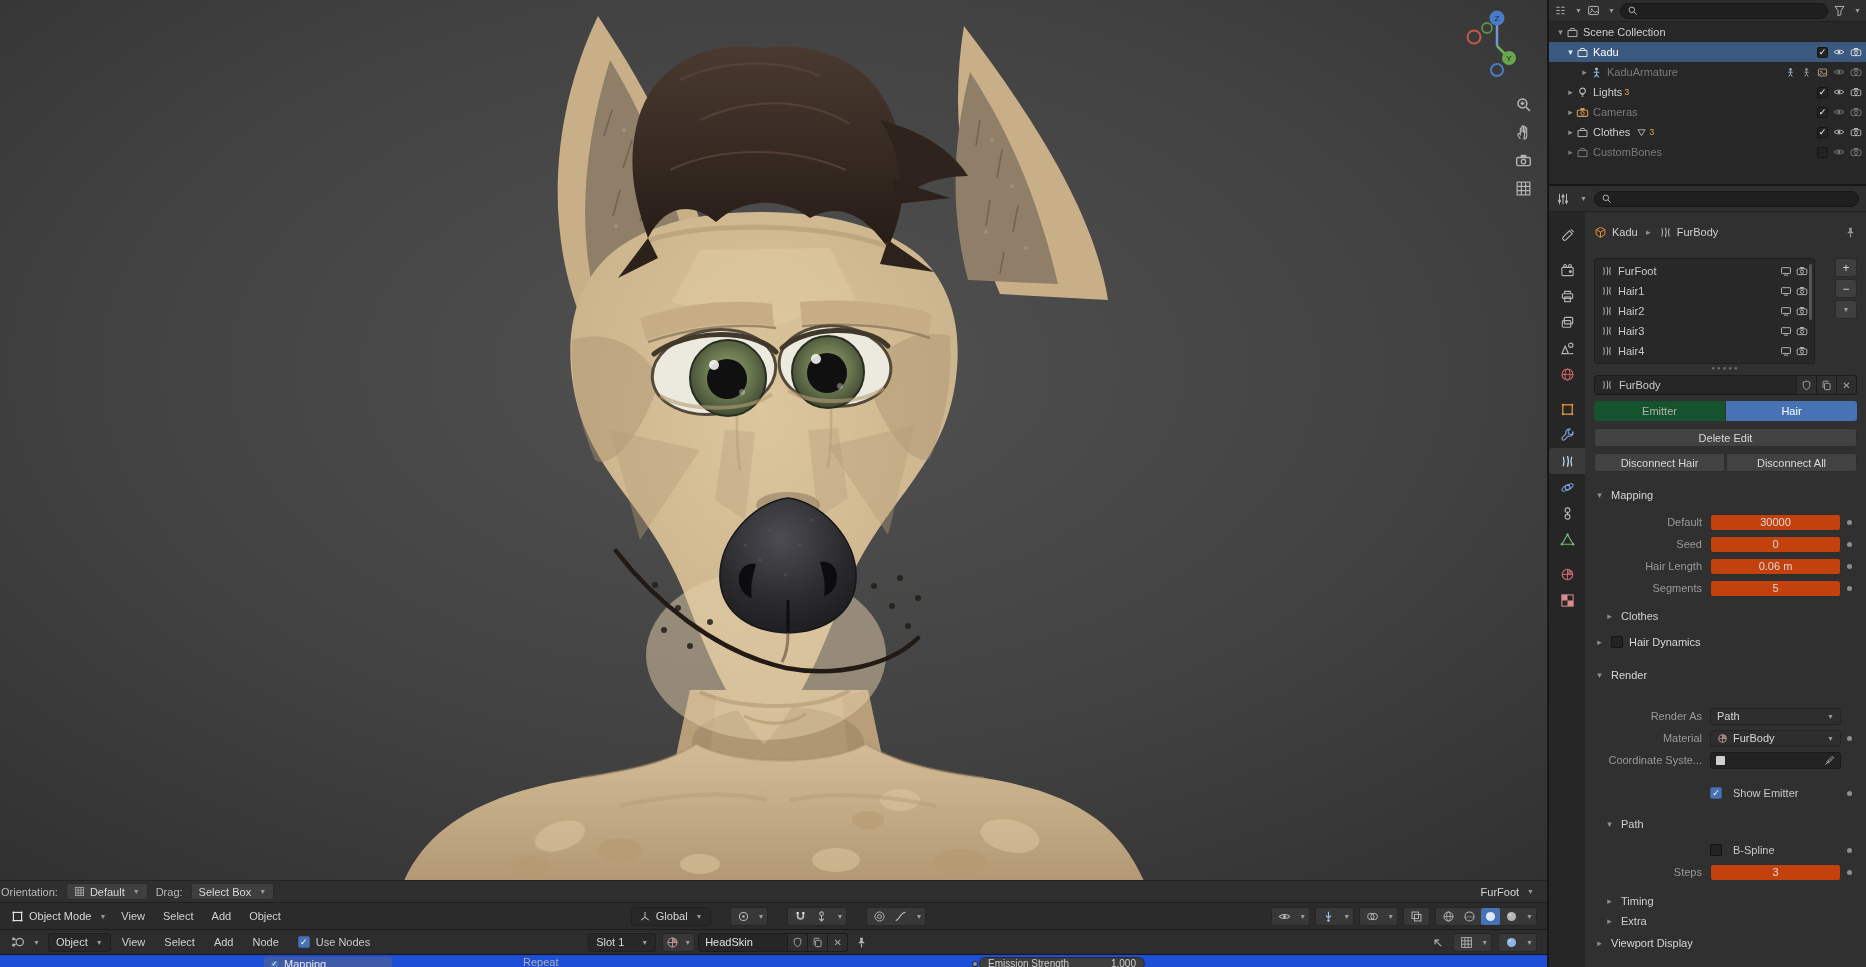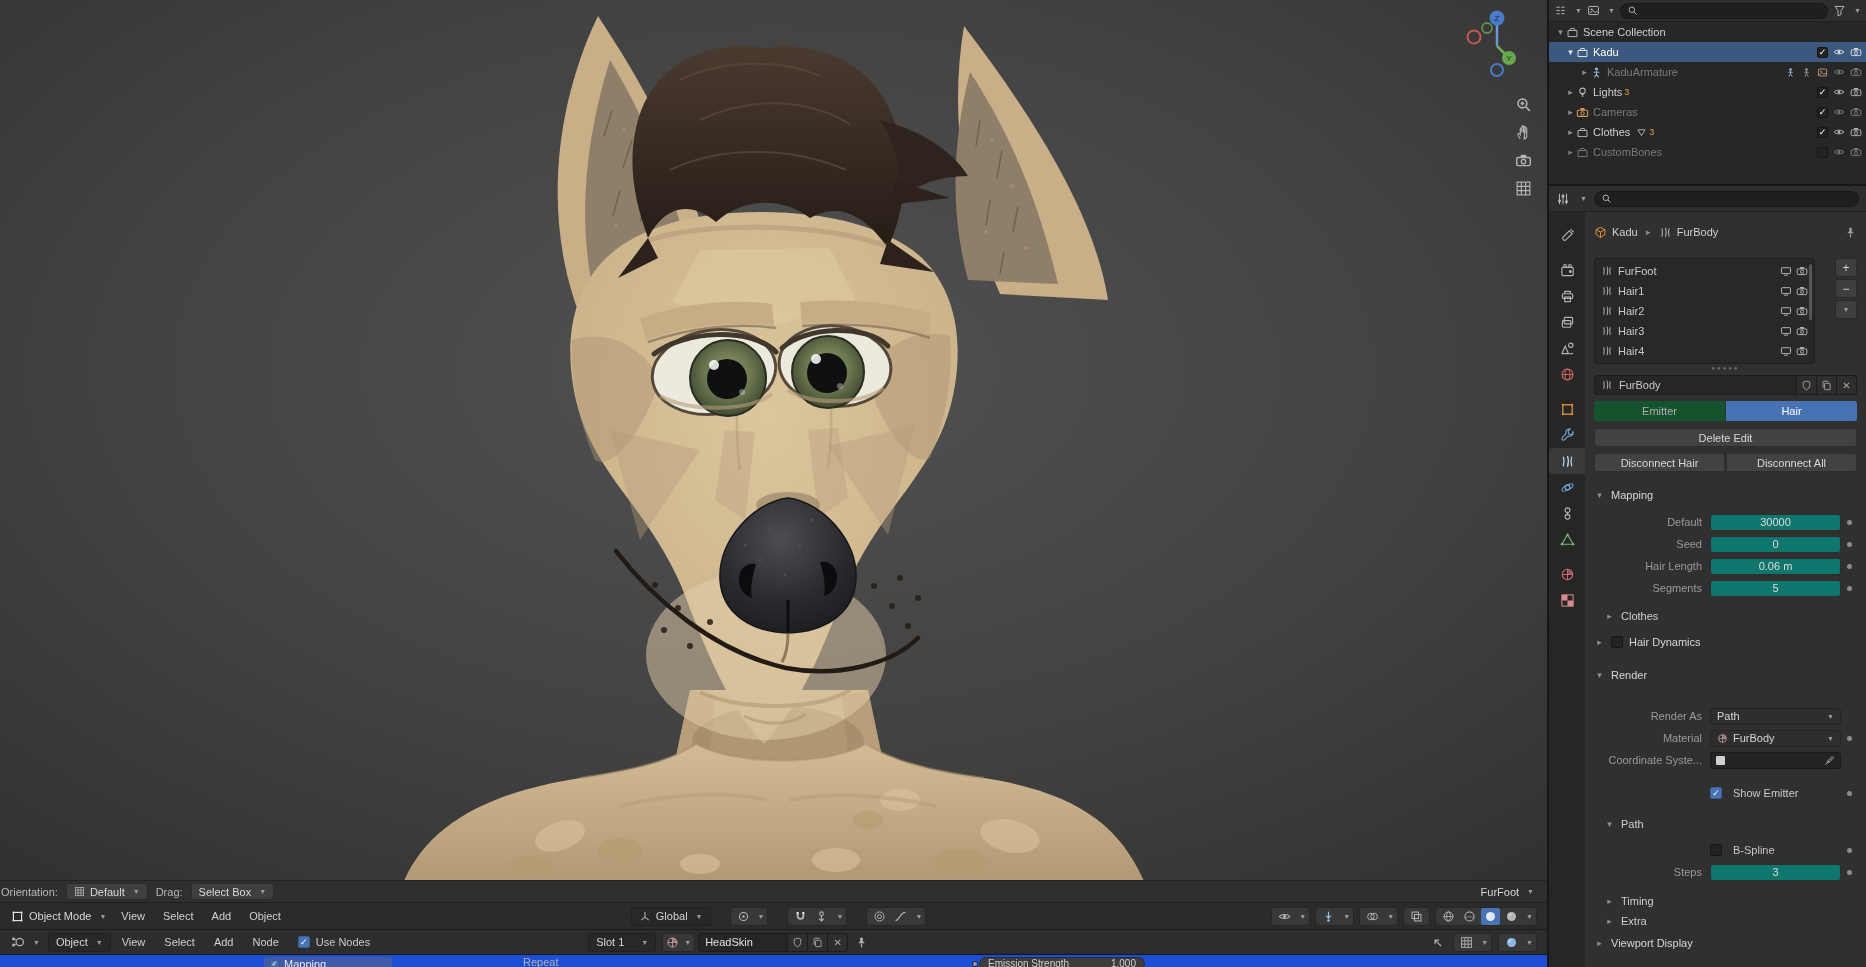--- a/index.html
+++ b/index.html
@@ -75,21 +75,21 @@
 .btnpair>div{flex:1;background:#424242;border:1px solid #2d2d2d;display:flex;align-items:center;justify-content:center;color:#d8d8d8}
 .btnpair>div:first-child{border-radius:3px 0 0 3px}
 .btnpair>div:last-child{border-radius:0 3px 3px 0}
 .sechead{height:20px;display:flex;align-items:center;gap:6px;color:#d6d6d6;margin-top:13px}
 .subhead{height:20px;display:flex;align-items:center;gap:6px;color:#cfcfcf;padding-left:10px}
 .prow{height:22px;display:flex;align-items:center}
 .plabel{width:116px;text-align:right;padding-right:8px;color:#999;flex:none;white-space:nowrap;overflow:hidden}
 .pwidget{flex:1;display:flex;align-items:center;gap:5px;min-width:0}
 .pdot{width:16px;display:flex;justify-content:center;flex:none}
 .dot{width:5px;height:5px;border-radius:50%;background:#8d8d8d}
-.valfield{flex:1;height:17px;background:#0f766e;border:1px solid #2e2e2e;border-radius:3px;display:flex;align-items:center;justify-content:center;color:#dcdcdc}
+.valfield{flex:1;height:17px;background:#c2410c;border:1px solid #2e2e2e;border-radius:3px;display:flex;align-items:center;justify-content:center;color:#dcdcdc}
 .ddfield{flex:1;height:17px;background:#2e2e2e;border:1px solid #242424;border-radius:3px;display:flex;align-items:center;gap:5px;padding:0 6px;color:#d6d6d6}
 .objfield{flex:1;height:17px;background:#232323;border:1px solid #1a1a1a;border-radius:3px;display:flex;align-items:center;gap:5px;padding:0 5px;color:#cfcfcf}
 .cblabel{color:#c8c8c8;margin-left:6px}
 </style>
 </head>
 <body>
 
 <svg width="0" height="0" style="position:absolute">
 <defs>
 <symbol id="i-eye" viewBox="0 0 16 16">

